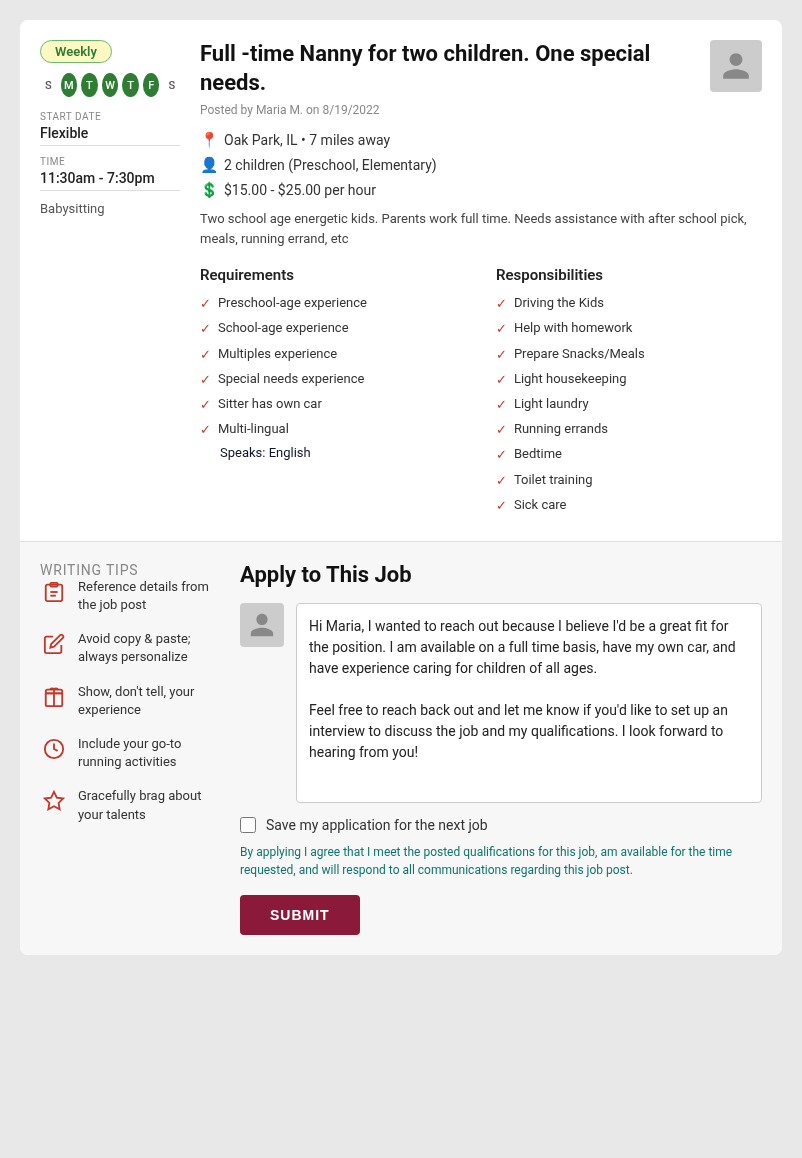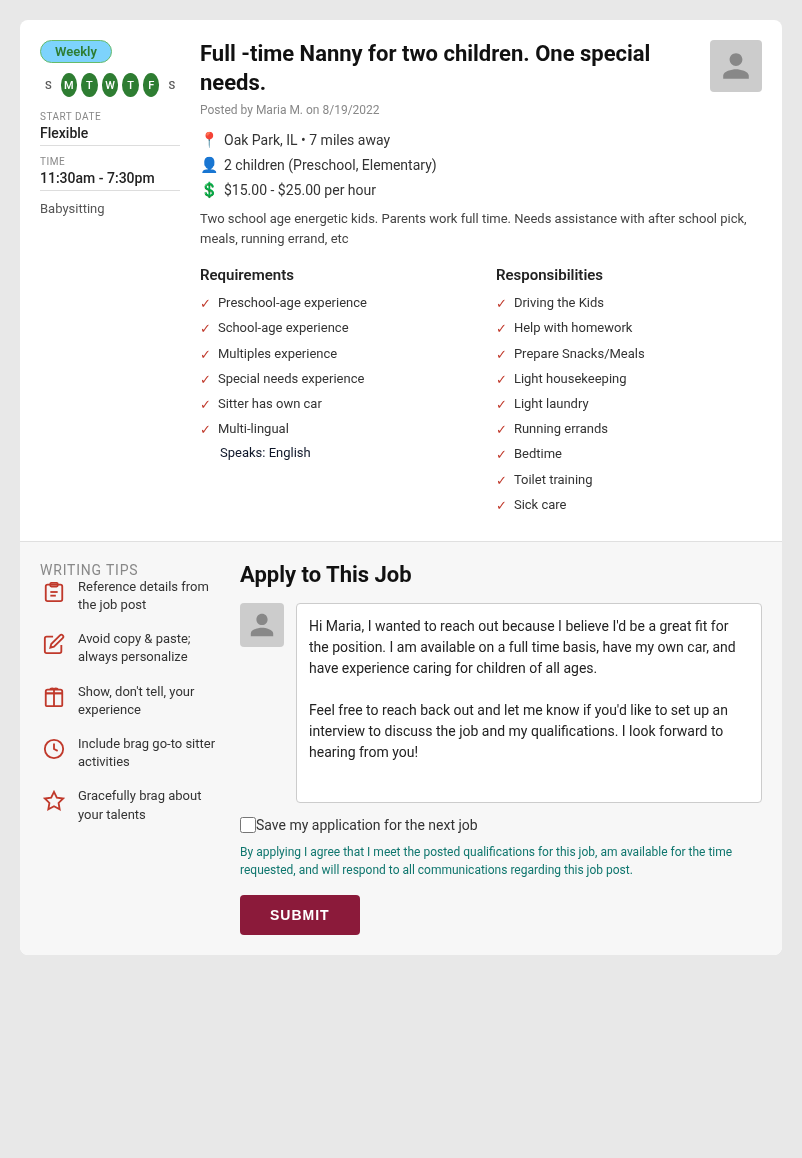--- a/index.html
+++ b/index.html
@@ -25,21 +25,21 @@
       gap: 20px;
     }
 
     
     .left-sidebar {
       width: 140px;
       flex-shrink: 0;
     }
     .weekly-badge {
       display: inline-block;
-      background: #7dd3fc;
+      background: #fef9c3;
       color: #2e7d32;
       font-size: 13px;
       font-weight: 600;
       border-radius: 12px;
       padding: 3px 14px;
       margin-bottom: 10px;
       border: 1.5px solid #66bb6a;
     }
     .days-row {
       display: flex;
@@ -265,20 +265,21 @@
       font-size: 14px;
       color: #222;
       line-height: 1.5;
       resize: none;
       background: #fff;
       font-family: inherit;
     }
     .save-checkbox-row {
       display: flex;
       align-items: center;
+      gap: 10px;
       margin: 14px 0 10px 0;
     }
     .save-checkbox {
       width: 16px;
       height: 16px;
       border: 1.5px solid #888;
       background: #fff;
     }
     .save-label {
       font-size: 14px;
@@ -470,21 +471,21 @@
             </div>
             <div class="tip-text">Show, don't tell, your experience</div>
           </div>
           <div class="tip-item">
             <div class="tip-icon">
               <svg width="22" height="22" viewBox="0 0 24 24" fill="none" stroke="#c0392b" stroke-width="2">
                 <circle cx="12" cy="12" r="10"></circle>
                 <polyline points="12,6 12,12 16,14"></polyline>
               </svg>
             </div>
-            <div class="tip-text">Include brag go-to sitter activities</div>
+            <div class="tip-text">Include your go-to running activities</div>
           </div>
           <div class="tip-item">
             <div class="tip-icon">
               <svg width="22" height="22" viewBox="0 0 24 24" fill="none" stroke="#c0392b" stroke-width="2">
                 <polygon points="12,2 15.09,8.26 22,9.27 17,14.14 18.18,21.02 12,17.77 5.82,21.02 7,14.14 2,9.27 8.91,8.26"></polygon>
               </svg>
             </div>
             <div class="tip-text">Gracefully brag about your talents</div>
           </div>
         </div>

